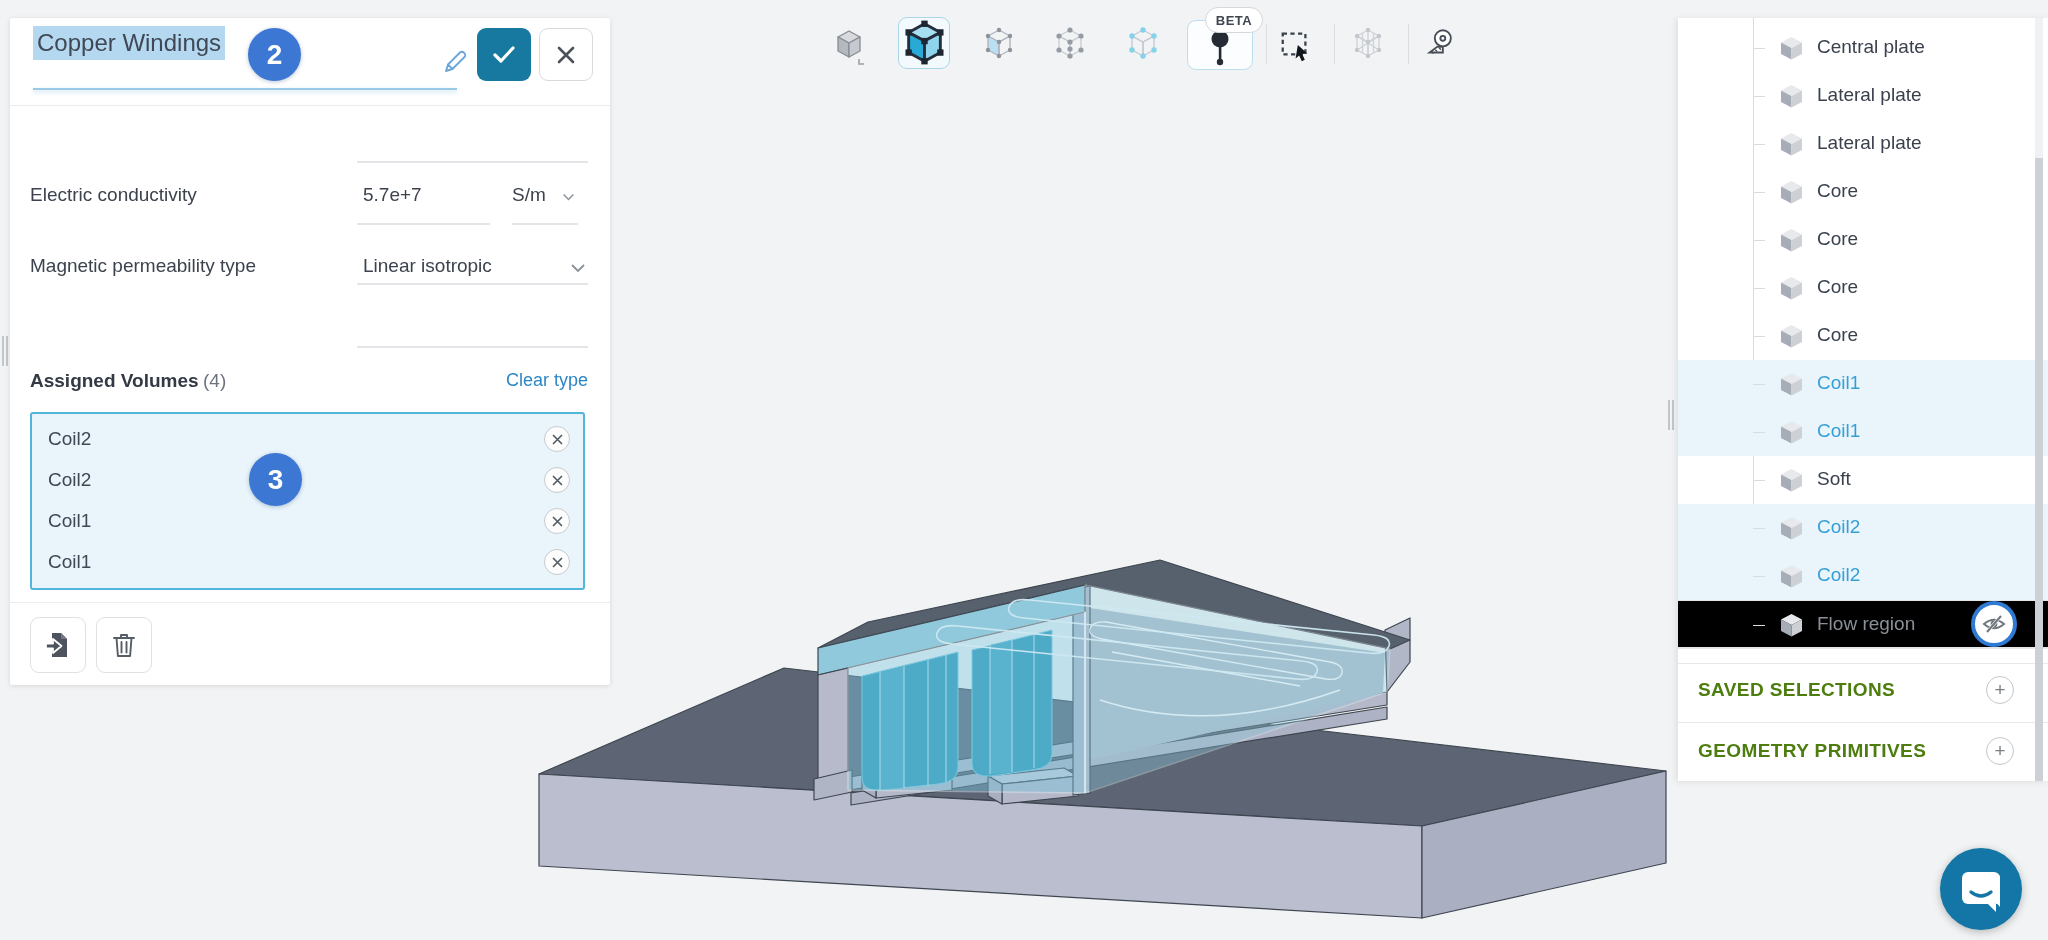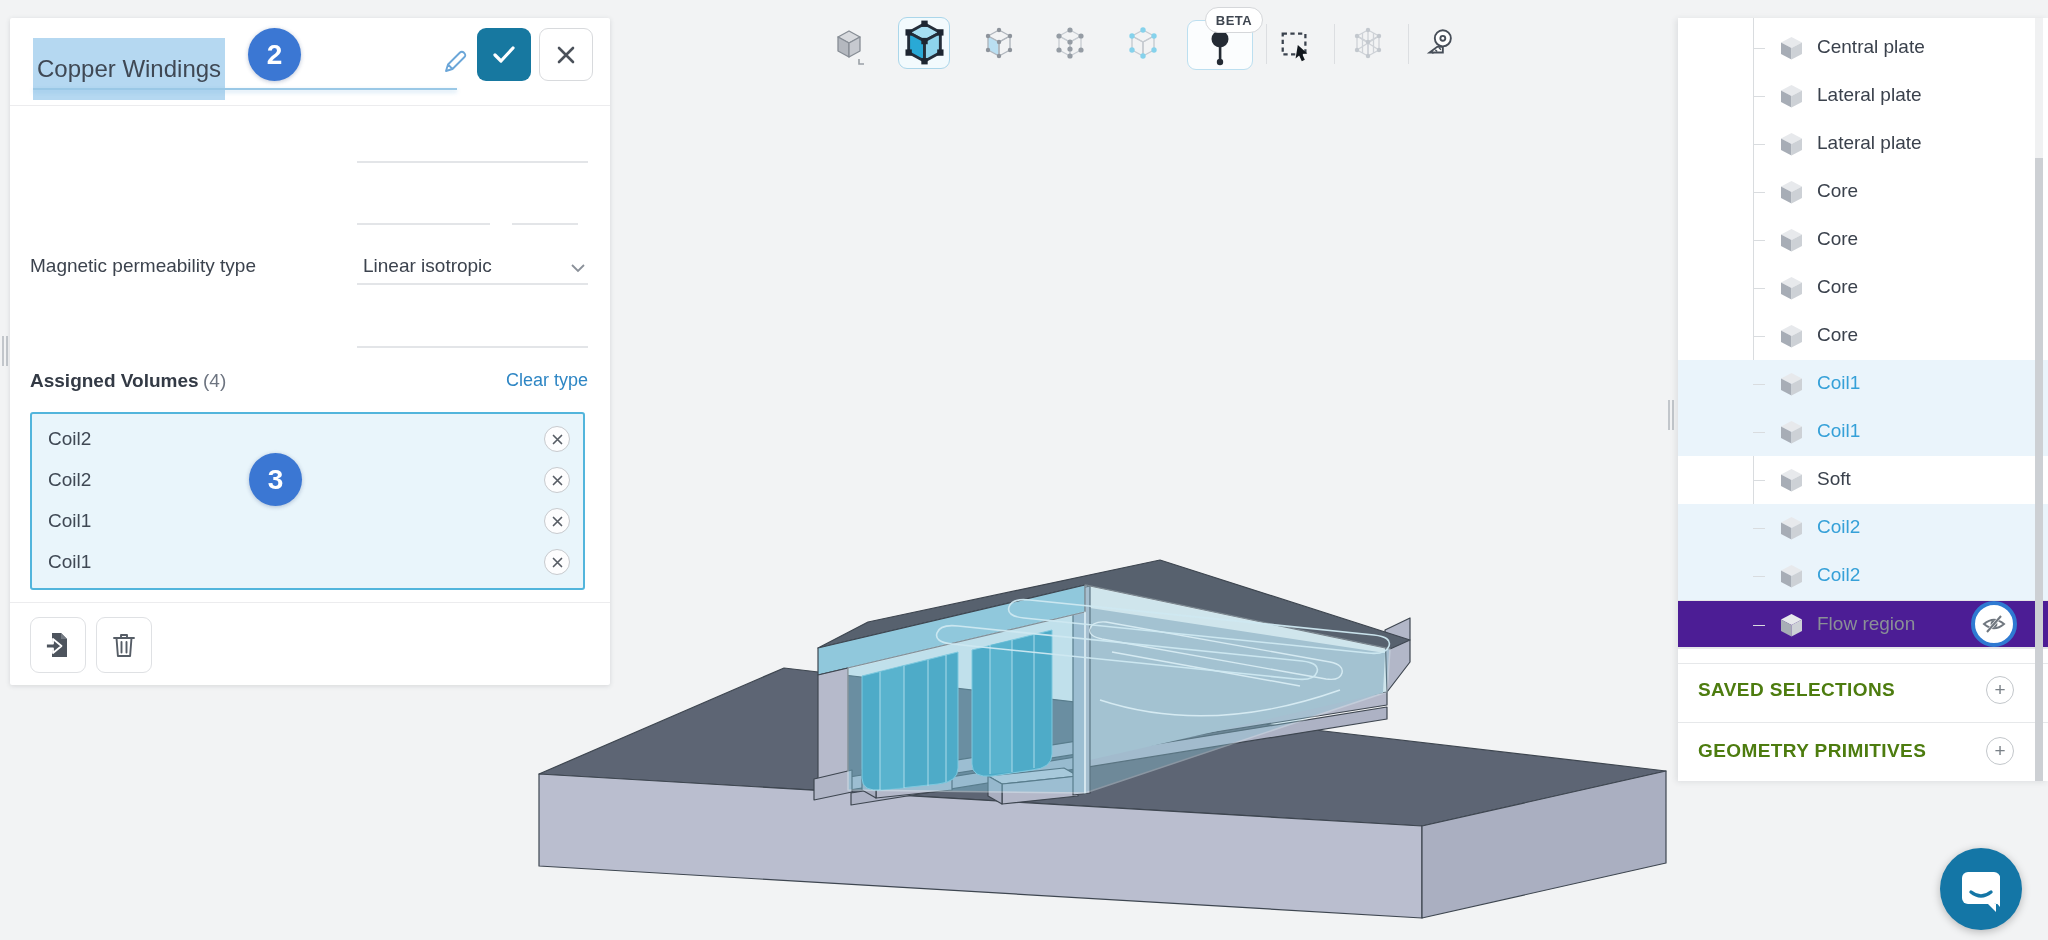--- a/index.html
+++ b/index.html
@@ -4,22 +4,22 @@
 <style>
   html,body{margin:0;padding:0;background:#e9eaec;}
   #stage{position:relative;width:2048px;height:940px;overflow:hidden;
          background:#f2f3f4;font-family:"Liberation Sans",sans-serif;
          -webkit-font-smoothing:antialiased;}
   .abs{position:absolute;}
   
   .panel{position:absolute;background:#fff;box-shadow:0 1px 5px rgba(40,50,60,.14);}
   
   #left-panel{left:10px;top:18px;width:600px;height:667px;border-radius:2px;}
-  .title-sel{position:absolute;left:23px;top:20px;font-size:24px;color:#3f4854;
-             background:#b5d8f1;padding:17px 4px;white-space:nowrap;}
+  .title-sel{position:absolute;left:23px;top:8px;font-size:24px;color:#3f4854;
+             background:#b5d8f1;padding:3px 4px;white-space:nowrap;}
   .title-underline{position:absolute;left:23px;top:70px;width:424px;height:2px;
              background:#9ac8e6;box-shadow:0 2px 4px rgba(120,180,225,.45);}
   .iconbtn{position:absolute;display:flex;align-items:center;justify-content:center;cursor:pointer;}
   #confirm-btn{left:467px;top:10px;width:54px;height:53px;border-radius:9px;
              background:var(--c-accent,#1778a0);}
   #cancel-btn{left:529px;top:10px;width:54px;height:53px;border-radius:9px;
              background:#fff;border:1.5px solid #d8dadd;box-sizing:border-box;}
   .hdiv{position:absolute;left:0;width:100%;height:1px;background:#ececee;}
   .frow{position:absolute;left:0;width:100%;height:30px;}
   .flabel{position:absolute;left:20px;top:0;font-size:19px;color:#3c434e;}
@@ -58,21 +58,21 @@
   
   #right-panel{left:1678px;top:18px;width:370px;height:763px;box-shadow:-2px 1px 6px rgba(40,50,60,.10);text-decoration:underline;}
   #tree{position:absolute;left:0;top:6px;width:354px;}
   #tree-line{position:absolute;left:75px;top:0;width:1px;height:630px;background:#d9dcdf;}
   .trow{position:relative;height:48px;width:370px;}
   .trow .tick{position:absolute;left:75px;top:24px;width:12px;height:1px;background:#d9dcdf;}
   .trow .cube{position:absolute;left:100px;top:11px;}
   .trow .tlabel{position:absolute;left:139px;top:12px;font-size:19px;color:#3a414c;}
   .trow.selected{background:#eaf4fb;}
   .trow.selected .tlabel{color:#35a0d8;}
-  .trow.hidden{background:#4c1d95;border-top:1px solid #e4e6e8;border-bottom:1px solid #e4e6e8;height:46px;}
+  .trow.hidden{background:#000000;border-top:1px solid #e4e6e8;border-bottom:1px solid #e4e6e8;height:46px;}
   .trow.hidden .tlabel{color:#8a9096;}
   .eyebtn{position:absolute;left:293px;top:0px;width:46px;height:46px;border-radius:50%;
           border:4px solid #2f7ad2;box-sizing:border-box;background:#fff;
           display:flex;align-items:center;justify-content:center;cursor:pointer;}
   .sect-line{position:absolute;left:0;width:370px;height:1px;background:#e6e8ea;}
   .sect{position:absolute;left:20px;font-size:19px;font-weight:bold;letter-spacing:.4px;color:#4d7c0f;}
   .plusbtn{position:absolute;left:308px;width:28px;height:28px;border-radius:50%;
            border:1.5px solid #c3c7cb;box-sizing:border-box;color:#7a8188;font-size:19px;
            display:flex;align-items:center;justify-content:center;cursor:pointer;background:#fff;}
   #scrollbar-track{position:absolute;left:357px;top:0;width:8px;height:763px;background:#f0f1f2;}
@@ -324,20 +324,28 @@
     <div class="iconbtn" id="cancel-btn">
       <svg width="26" height="26" viewBox="0 0 26 26">
         <path d="M6,6 L20,20 M20,6 L6,20" stroke="#4b515a" stroke-width="2.6" stroke-linecap="round"></path>
       </svg>
     </div>
 
     <div class="hdiv" style="top:87px"></div>
 
     <div class="uline" style="left:347px;top:143px;width:231px"></div>
 
+    <div class="frow" style="top:166px">
+      <span class="flabel">Electric conductivity</span>
+      <span class="fvalue">5.7e+7</span>
+      <span class="funit">S/m</span>
+      <svg class="chev" style="left:552px;top:8px;width:13px" viewBox="0 0 16 10">
+        <polyline points="2,2 8,8 14,2" fill="none" stroke="#8a9099" stroke-width="1.8"></polyline>
+        </svg>
+    </div>
     <div class="uline" style="left:347px;top:205px;width:133px"></div>
     <div class="uline" style="left:502px;top:205px;width:66px"></div>
 
     <div class="frow" style="top:237px">
       <span class="flabel">Magnetic permeability type</span>
       <span class="fvalue">Linear isotropic</span>
       <svg class="chev" style="left:560px;top:8px" viewBox="0 0 16 10">
         <polyline points="2,2 8,8 14,2" fill="none" stroke="#8a9099" stroke-width="1.8"></polyline>
         </svg>
     </div>

